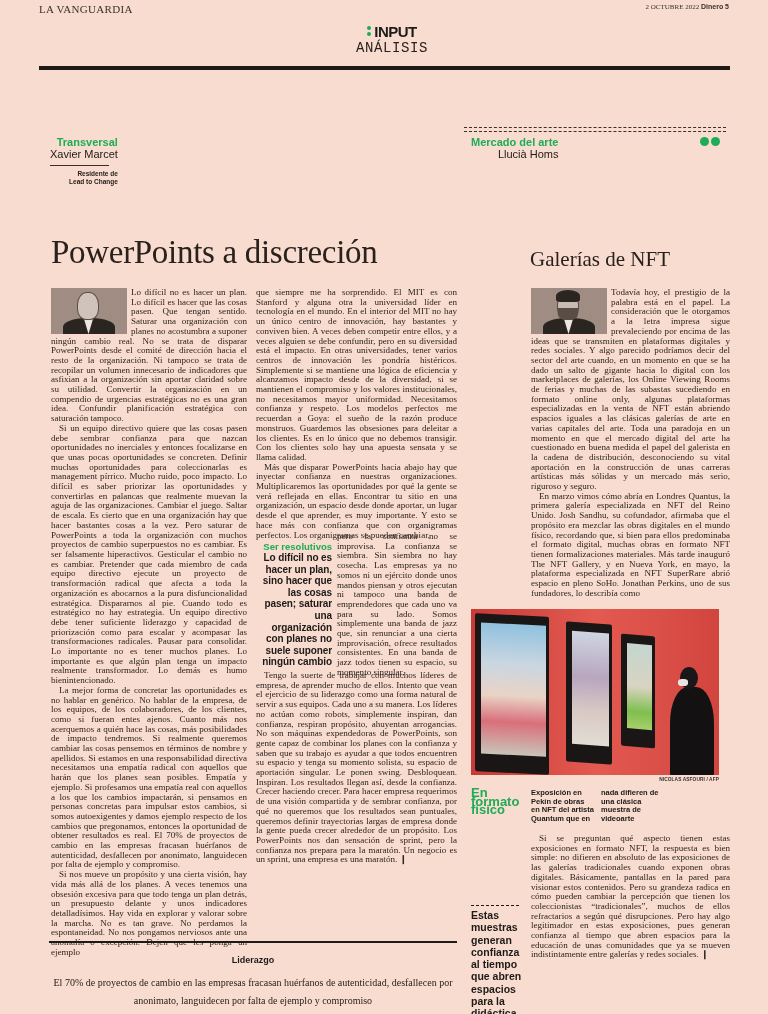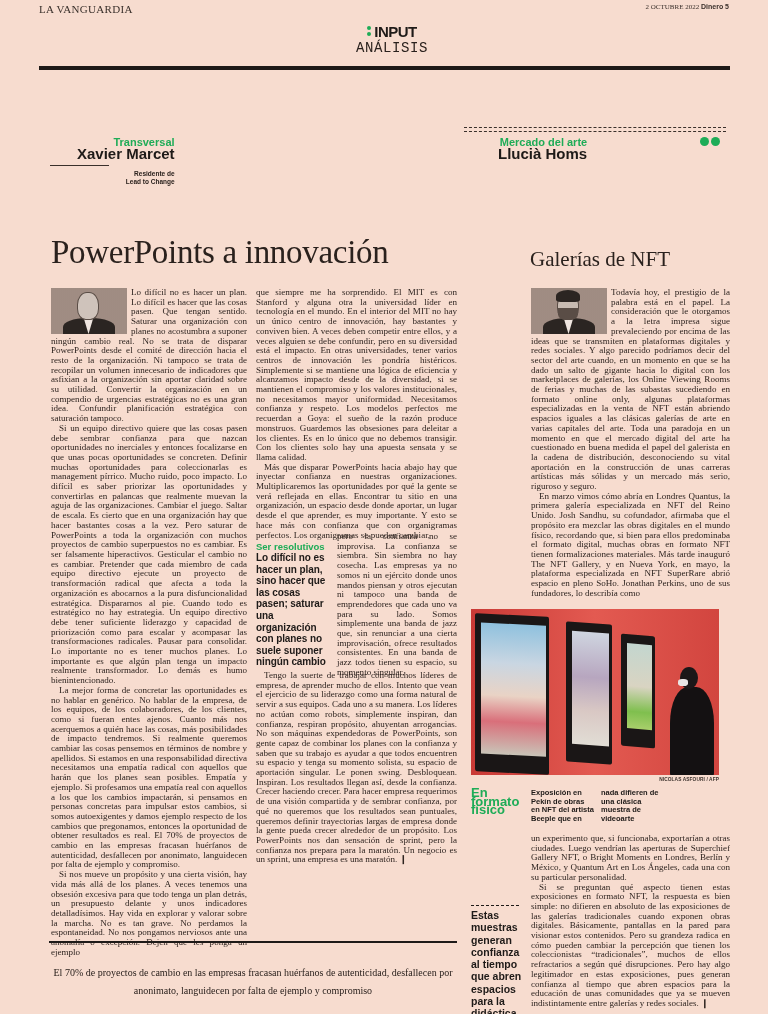--- a/index.html
+++ b/index.html
@@ -13,21 +13,21 @@
   .section-logo { position: absolute; left: 8px; width: 768px; top: 16px; text-align: center; }
   .section-logo .input { font-family: "Liberation Sans", sans-serif; font-weight: 900; font-size: 15px; letter-spacing: -0.5px; color: #1e1a18; display: inline-flex; align-items: center; gap: 2px; }
   .colon { display: inline-flex; flex-direction: column; gap: 2px; margin-right: 1px; }
   .colon i { width: 4px; height: 4px; border-radius: 50%; background: #1eac57; display: block; }
   .section-logo .sub { font-size: 14px; letter-spacing: 0.6px; color: #2a211d; margin-top: 0px; font-family: Liberation Mono, monospace; }
 
   .top-rule { position: absolute; left: 39px; width: 691px; top: 66px; height: 4px; background: #1e1a18; }
 
   .byline { position: absolute; font-family: "Liberation Sans", sans-serif; text-align: right; }
   .byline .rubric { color: #1eac57; font-weight: bold; font-size: 11px; line-height: 12px; }
-  .byline .author { color: #1e1a18; font-weight: bold; font-size: 15px; line-height: 12px; margin-left: 27px; }
+  .byline .author { color: #1e1a18; font-weight: normal; font-size: 11px; line-height: 12px; }
   .byline .rule { width: 59px; height: 1px; background: #3a302b; margin: 5px 0 4px; }
   .byline .role { font-size: 6.5px; font-weight: bold; line-height: 7.5px; color: #2a211d; }
 
   .dashed-top { position: absolute; left: 464px; top: 127px; width: 262px; height: 5px; border-top: 1.2px dashed #3a302b; border-bottom: 1.2px dashed #3a302b; }
   .dots { position: absolute; left: 700px; top: 137px; display: flex; gap: 2px; }
   .dots i { width: 9px; height: 9px; border-radius: 50%; background: #1eac57; display: block; }
 
   .headline { position: absolute; font-family: "Liberation Serif", serif; color: #2a211d; font-weight: normal; }
   .h1 { left: 51px; top: 234px; font-size: 33px; letter-spacing: -0.3px; }
   .h2 { left: 530px; top: 247px; font-size: 21px; }
@@ -41,21 +41,21 @@
 
   .portrait { float: left; width: 76px; height: 46px; margin: 0 4px 2px 0; position: relative; overflow: hidden;
     background-image: radial-gradient(#3a302b 0.6px, transparent 0.8px); background-size: 2px 2px; }
   .portrait .head { position: absolute; left: 26px; top: 4px; width: 22px; height: 28px; border-radius: 45% 45% 40% 40%; background: #cfc3bb; border: 1px solid #5a4d46; }
   .portrait .body { position: absolute; left: 12px; top: 30px; width: 52px; height: 20px; border-radius: 45% 45% 0 0; background: #2b2522; }
   .portrait .shirt { position: absolute; left: 33px; top: 31px; width: 9px; height: 15px; background: #efe6e0; clip-path: polygon(0 0,100% 0,50% 100%); }
   .portrait.p2 .head { background: #c8bbb2; }
   .portrait.p2 .hair { position: absolute; left: 25px; top: 2px; width: 24px; height: 12px; border-radius: 50% 50% 20% 20%; background: #2b2522; }
   .portrait.p2 .beard { position: absolute; left: 27px; top: 20px; width: 20px; height: 12px; border-radius: 0 0 45% 45%; background: #5a4d46; }
 
-  .pullquote { position: absolute; left: 256px; top: 541px; width: 76px; font-family: "Liberation Sans", sans-serif; }
+  .pullquote { position: absolute; left: 256px; top: 541px; width: 76px; font-family: "Liberation Sans", sans-serif; text-align: right; }
   .pullquote .label { color: #1eac57; font-weight: bold; font-size: 9.5px; line-height: 11px; }
   .pullquote .text { color: #1e1a18; font-weight: bold; font-size: 10px; line-height: 11.6px; letter-spacing: -0.1px; }
 
   .col2b { left: 337px; top: 532px; width: 120px; }
   .col2c { left: 256px; top: 671px; width: 201px; }
 
   .photo { position: absolute; left: 471px; top: 609px; width: 248px; height: 166px; background: #d2453f; overflow: hidden; }
   .photo .wall { position: absolute; inset: 0; background: linear-gradient(90deg, #c93a36 0%, #e35a51 50%, #d2453f 100%); }
   .screen { position: absolute; background: #1a1616; border-radius: 2px; }
   .screen .art { position: absolute; left: 6px; top: 9px; right: 3px; bottom: 18px; }
@@ -117,21 +117,21 @@
 <div class="dashed-top"></div>
 <div class="byline" style="left:471px; top:136px;">
   <div class="rubric">Mercado del arte</div>
   <div class="author">Llucià Homs</div>
 </div>
 <div class="dots">
     <i></i>
     <i></i>
   </div>
 
-<h1 class="headline h1">PowerPoints a innovación</h1>
+<h1 class="headline h1">PowerPoints a discreción</h1>
 <h2 class="headline h2">Galerías de NFT</h2>
 
 <div class="col col1">
   <div class="portrait">
     <div class="body"></div>
       <div class="shirt"></div>
       <div class="head"></div>
   </div>
   <p class="first">Lo difícil no es hacer un plan. Lo difícil es hacer que las cosas pasen. Que tengan sentido. Saturar una organización con planes no acostumbra a suponer ningún cambio real. No se trata de disparar PowerPoints desde el comité de dirección hacia el resto de la organización. Ni tampoco se trata de recopilar un volumen innecesario de indicadores que asfixian a la organización sin aportar claridad sobre su utilidad. Convertir la organización en un compendio de urgencias estratégicas no es una gran idea. Confundir planificación estratégica con saturación tampoco.</p>
   <p>Si un equipo directivo quiere que las cosas pasen debe sembrar confianza para que nazcan oportunidades no inerciales y entonces focalizarse en que unas pocas oportunidades se concreten. Definir muchas oportunidades para coleccionarlas es management pírrico. Mucho ruido, poco impacto. Lo difícil es saber priorizar las oportunidades y convertirlas en palancas que realmente muevan la aguja de las organizaciones. Cambiar el juego. Saltar de escala. Es cierto que en una organización hay que hacer bastantes cosas a la vez. Pero saturar de PowerPoints a toda la organización con muchos proyectos de cambio superpuestos no es cambiar. Es ser falsamente hiperactivos. Gesticular el cambio no es cambiar. Pretender que cada miembro de cada equipo directivo ejecute un proyecto de transformación radical que afecta a toda la organización es abocarnos a la pura disfuncionalidad estratégica. Dispararnos al pie. Cuando todo es estratégico no hay estrategia. Un equipo directivo debe tener suficiente liderazgo y capacidad de priorización como para escalar y acompasar las transformaciones radicales. Pausar para consolidar. Lo importante no es tener muchos planes. Lo importante es que algún plan tenga un impacto realmente transformador. Lo demás es humo bienintencionado.</p>
@@ -182,29 +182,29 @@
     </div>
   <div class="person">
       <div class="pbody"></div>
       <div class="phead"></div>
       <div class="mask"></div>
     </div>
 </div>
 <div class="credit">NICOLAS ASFOURI / AFP</div>
 
 <div class="caption-label">En formato físico</div>
-<div class="caption cap1">Exposición en Pekín de obras en NFT del artista Beeple que en</div>
+<div class="caption cap1">Exposición en Pekín de obras en NFT del artista Quantum que en</div>
 <div class="caption cap2">nada difieren de una clásica muestra de videoarte</div>
 
 <div class="col col3b">
-  <p class="first">un experimento que, si funcionaba, exportarían a otras ciudades. Luego vendrían las aperturas de Superchief Gallery NFT, o Bright Moments en Londres, Berlín y México, y Quantum Art en Los Ángeles, cada una con su particular personalidad.</p>
   <p>Si se preguntan qué aspecto tienen estas exposiciones en formato NFT, la respuesta es bien simple: no difieren en absoluto de las exposiciones de las galerías tradicionales cuando exponen obras digitales. Básicamente, pantallas en la pared para visionar estos contenidos. Pero su grandeza radica en cómo pueden cambiar la percepción que tienen los coleccionistas “tradicionales”, muchos de ellos refractarios a según qué disrupciones. Pero hay algo legitimador en estas exposiciones, pues generan confianza al tiempo que abren espacios para la educación de unas comunidades que ya se mueven indistintamente entre galerías y redes sociales. ❙</p>
 </div>
 
 <div class="sidebar-quote">
   <div class="dash"></div>
   <div class="text">Estas muestras generan confianza al tiempo que abren espacios para la didáctica</div>
 </div>
 
 <div class="bottom-rule"></div>
 <div class="summary">
+  <div class="label">Liderazgo</div>
   <div class="text">El 70% de proyectos de cambio en las empresas fracasan huérfanos de autenticidad, desfallecen por anonimato, languidecen por falta de ejemplo y compromiso</div>
 </div>
 
 </body></html>

